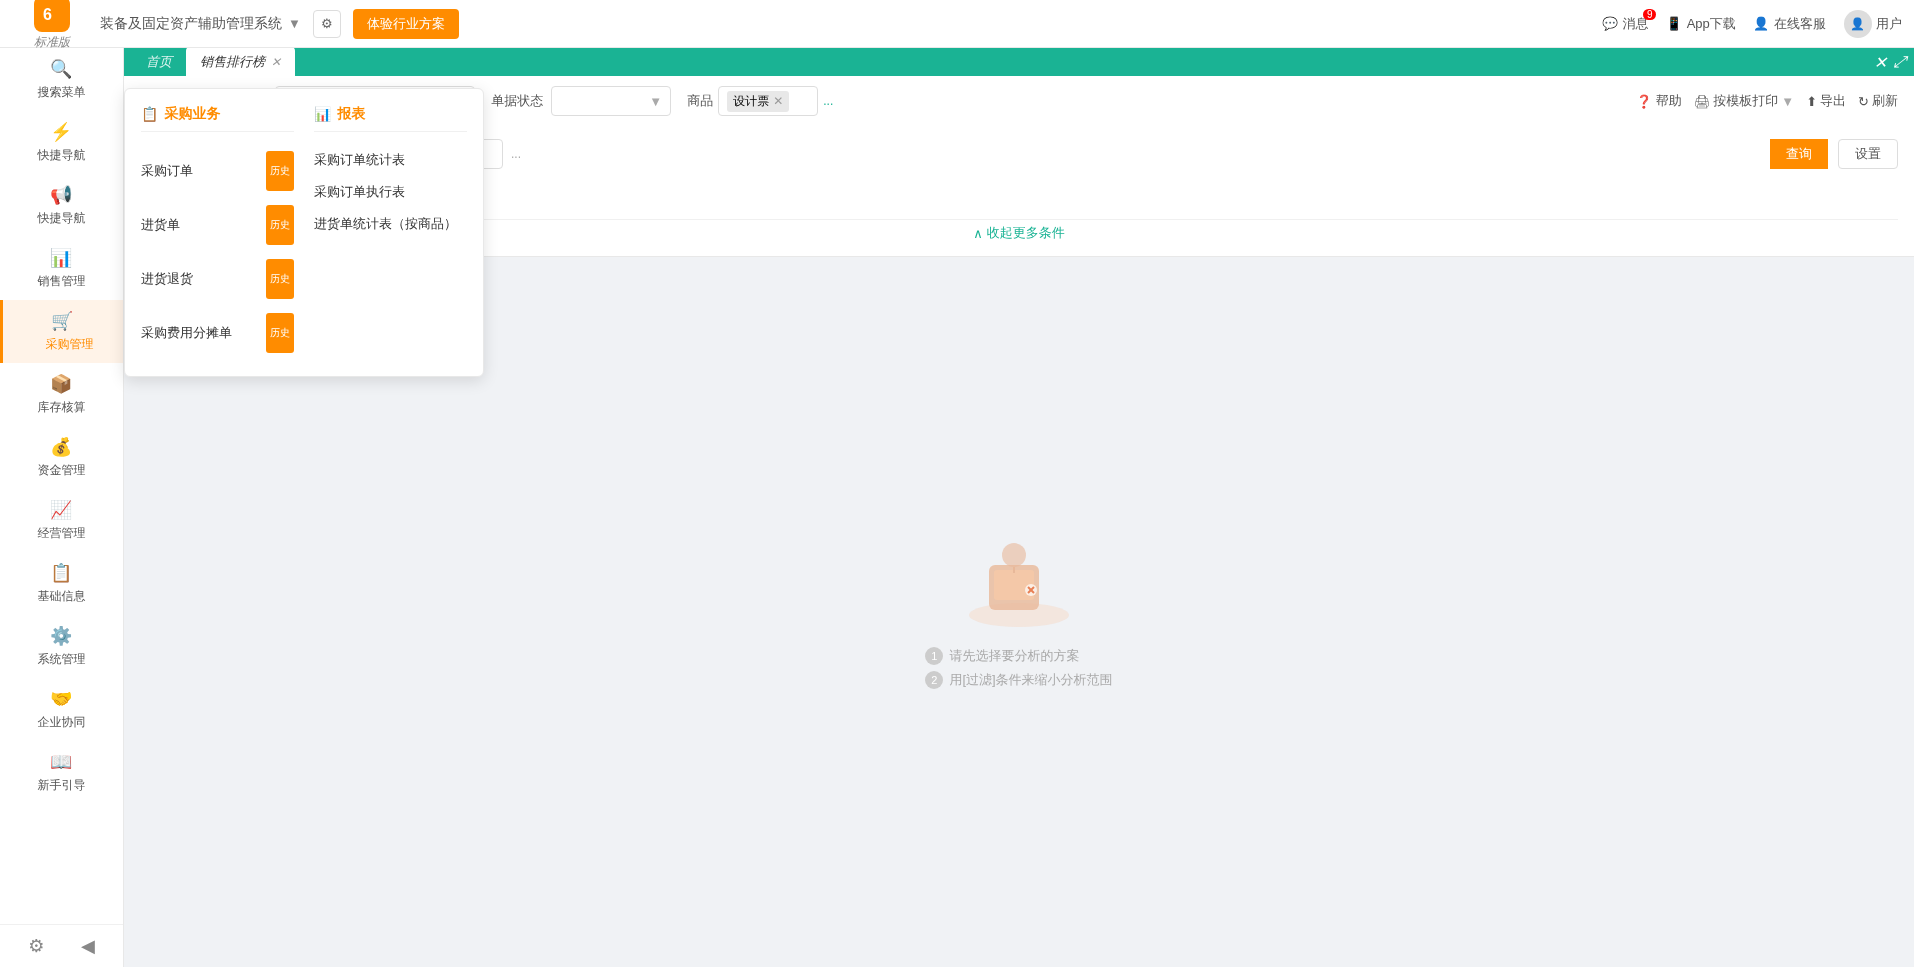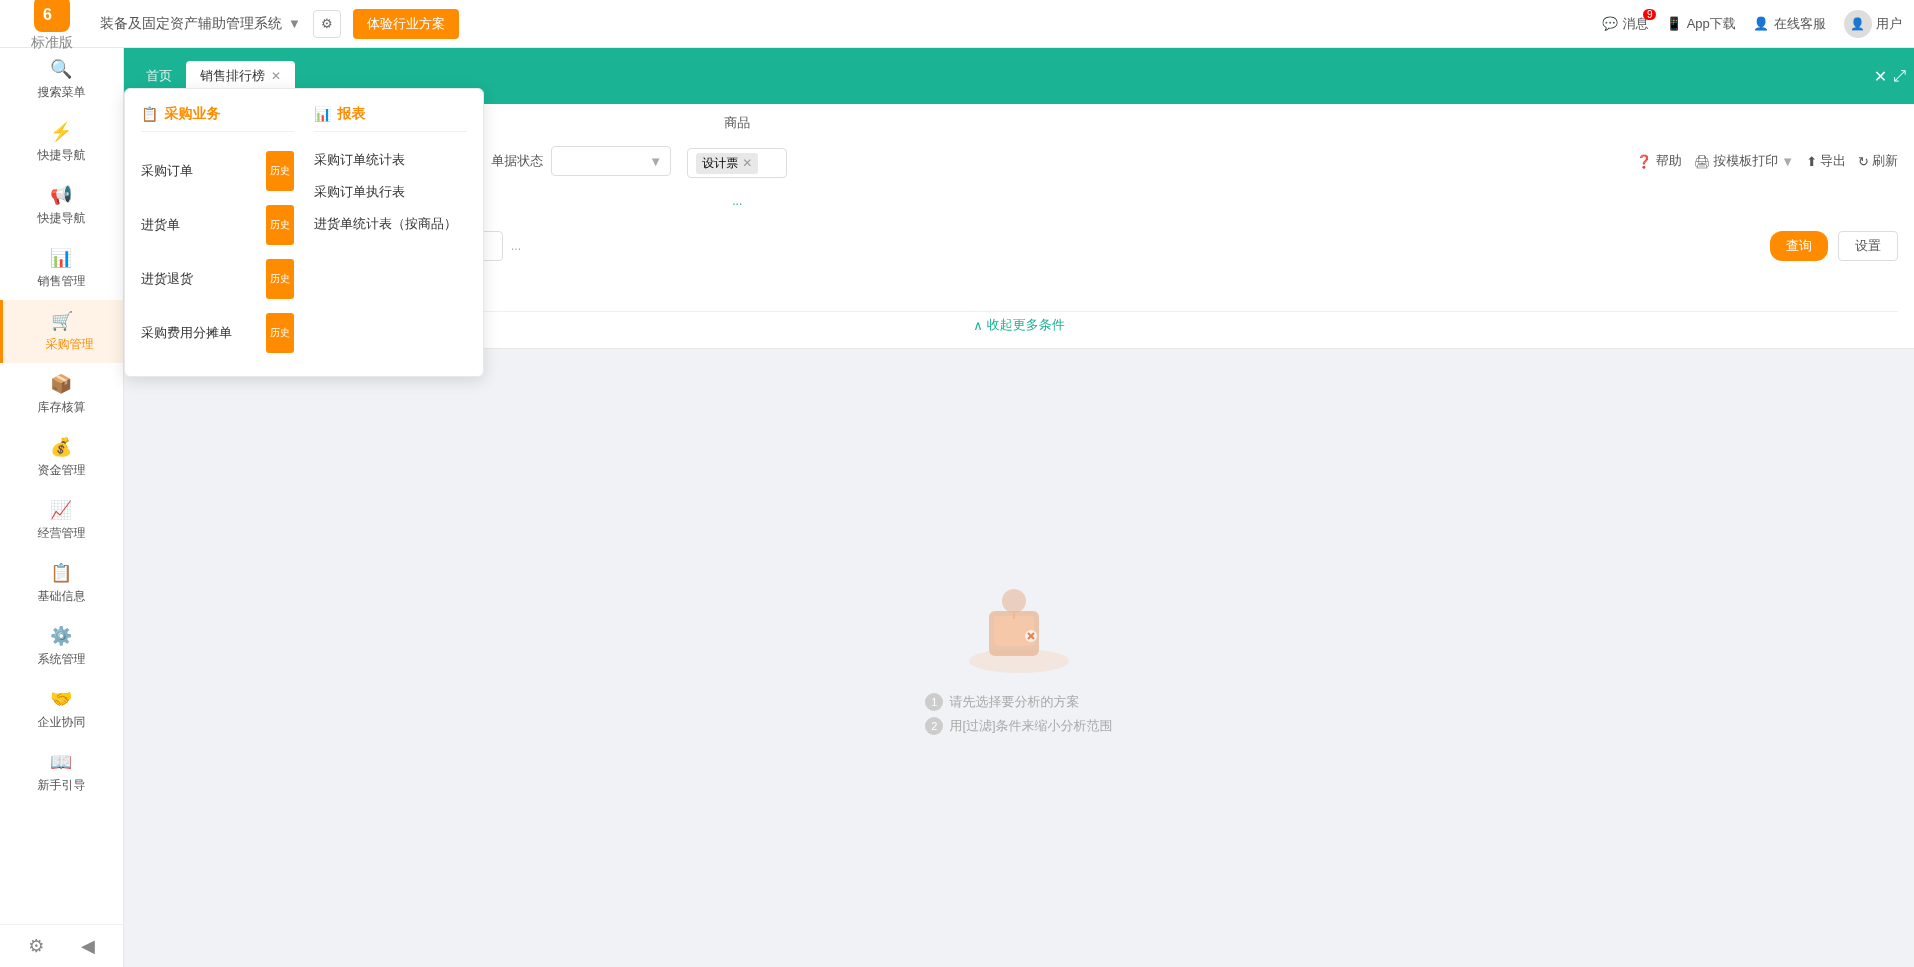--- a/index.html
+++ b/index.html
@@ -16,35 +16,35 @@
     .logo-area { display: flex; flex-direction: column; align-items: center; width: 80px; margin-right: 8px; }
     .logo-icon { width: 36px; height: 36px; background: #ff8c00; border-radius: 8px; display: flex; align-items: center; justify-content: center; color: #fff; font-size: 20px; font-weight: bold; }
     .settings-icon-btn { width: 28px; height: 28px; border: 1px solid #ddd; border-radius: 4px; display: flex; align-items: center; justify-content: center; cursor: pointer; color: #666; margin-right: 12px; }
     .industry-btn { background: #ff8c00; color: #fff; border: none; padding: 6px 14px; border-radius: 4px; cursor: pointer; font-size: 13px; }
     .top-bar-right { margin-left: auto; display: flex; align-items: center; gap: 18px; color: #555; font-size: 13px; }
     .top-bar-right-item { display: flex; align-items: center; gap: 4px; cursor: pointer; position: relative; }
     .badge { background: #f00; color: #fff; border-radius: 10px; font-size: 10px; padding: 0 4px; position: absolute; top: -6px; right: -8px; }
     .user-avatar { width: 28px; height: 28px; background: #ddd; border-radius: 50%; display: flex; align-items: center; justify-content: center; font-size: 12px; color: #888; }
 
     
-    .tab-bar { display: flex; align-items: center; background: #1ab394; padding: 0 8px; height: 56px; flex-shrink: 0; }
+    .tab-bar { display: flex; align-items: center; background: #1ab394; padding: 0 8px; height: 28px; flex-shrink: 0; font-style: italic; }
     .tab-item { padding: 6px 14px; cursor: pointer; color: #fff; border-radius: 4px 4px 0 0; font-size: 13px; display: flex; align-items: center; gap: 6px; }
     .tab-item.active { background: #fff; color: #333; }
     .tab-close { font-size: 12px; color: #999; cursor: pointer; }
     .tab-bar-right { margin-left: auto; display: flex; gap: 6px; }
     .tab-bar-icon { color: #fff; cursor: pointer; font-size: 16px; }
     .sidebar-menu { flex: 1; overflow-y: auto; }
     .sidebar-item { display: flex; flex-direction: column; align-items: center; padding: 10px 0; cursor: pointer; color: #555; font-size: 12px; gap: 4px; position: relative; }
     .sidebar-item.active { background: #fff3e8; color: #ff8c00; border-left: 3px solid #ff8c00; }
     .sidebar-item-icon { font-size: 18px; }
     .sidebar-bottom { display: flex; justify-content: space-around; padding: 10px; border-top: 1px solid #f0f0f0; }
     .filter-input { border: 1px solid #ddd; border-radius: 4px; padding: 4px 8px; font-size: 13px; height: 30px; min-width: 180px; }
     .tag-badge { background: #e8e8e8; border-radius: 3px; padding: 2px 6px; font-size: 12px; display: flex; align-items: center; gap: 4px; }
     .tag-close { cursor: pointer; color: #999; }
-    .btn-query { background: #ff8c00; color: #fff; border: none; padding: 5px 16px; border-radius: 12px; cursor: pointer; font-size: 13px; }
+    .btn-query { background: #ff8c00; color: #fff; border: none; padding: 5px 16px; border-radius: 0; cursor: pointer; font-size: 13px; }
     .btn-settings { border: 1px solid #ddd; background: #fff; padding: 5px 16px; border-radius: 4px; cursor: pointer; font-size: 13px; color: #555; }
     .toolbar-right { margin-left: auto; display: flex; gap: 12px; align-items: center; font-size: 13px; color: #555; }
     .toolbar-btn { cursor: pointer; display: flex; align-items: center; gap: 3px; }
     .collapse-btn { display: flex; align-items: center; gap: 4px; color: #1ab394; cursor: pointer; font-size: 13px; }
 
     
     .empty-state { display: flex; flex-direction: column; align-items: center; justify-content: center; flex: 1; gap: 12px; color: #aaa; font-size: 13px; }
     .empty-img { width: 120px; height: 100px; position: relative; }
     .empty-hints { display: flex; flex-direction: column; gap: 6px; }
     .empty-hint { display: flex; align-items: center; gap: 6px; }
@@ -60,21 +60,21 @@
 
 <div class="app-container">
 
   <div class="top-bar">
     <div class="logo-area">
       <div class="logo-icon">
         <svg width="24" height="24" viewBox="0 0 24 24" fill="none">
           <text x="3" y="18" font-size="16" fill="white" font-weight="bold">6</text>
         </svg>
       </div>
-      <div style="font-size:14px;color:#888;margin-top:2px;">标准版</div>
+      <div style="font-size:12px;color:#888;margin-top:2px;font-style:italic;">标准版</div>
     </div>
     <span style="color:#555;font-size:14px;margin-right:6px;">装备及固定资产辅助管理系统</span>
     <span style="color:#888;cursor:pointer;margin-right:12px;">▼</span>
     <div class="settings-icon-btn">⚙</div>
     <button class="industry-btn">体验行业方案</button>
     <div class="top-bar-right">
       <div class="top-bar-right-item">
         <span>💬</span>
         <span>消息</span>
         <span class="badge">9</span>
@@ -180,21 +180,21 @@
           </div>
 
           <div style="display:flex;align-items:center;gap:8px;">
             <span style="color:#555;white-space:nowrap;">单据状态</span>
             <div style="border:1px solid #ddd;border-radius:4px;padding:4px 8px;min-width:120px;height:30px;display:flex;align-items:center;cursor:pointer;background:#fff;position:relative;">
               <span style="flex:1;font-size:13px;"></span>
               <span style="color:#aaa;">▼</span>
             </div>
           </div>
 
-          <div style="display:flex;align-items:center;gap:16px;flex-direction:column;">
+          <div style="display:flex;align-items:center;gap:5px;">
             <span style="color:#555;white-space:nowrap;">商品</span>
             <div style="border:1px solid #ddd;border-radius:4px;padding:4px 8px;min-width:100px;height:30px;display:flex;align-items:center;gap:4px;cursor:pointer;background:#fff;">
               <div class="tag-badge">
                 <span>设计票</span>
                 <span class="tag-close">✕</span>
               </div>
             </div>
             <span style="color:#1ab394;font-size:12px;cursor:pointer;">...</span>
           </div>
 

